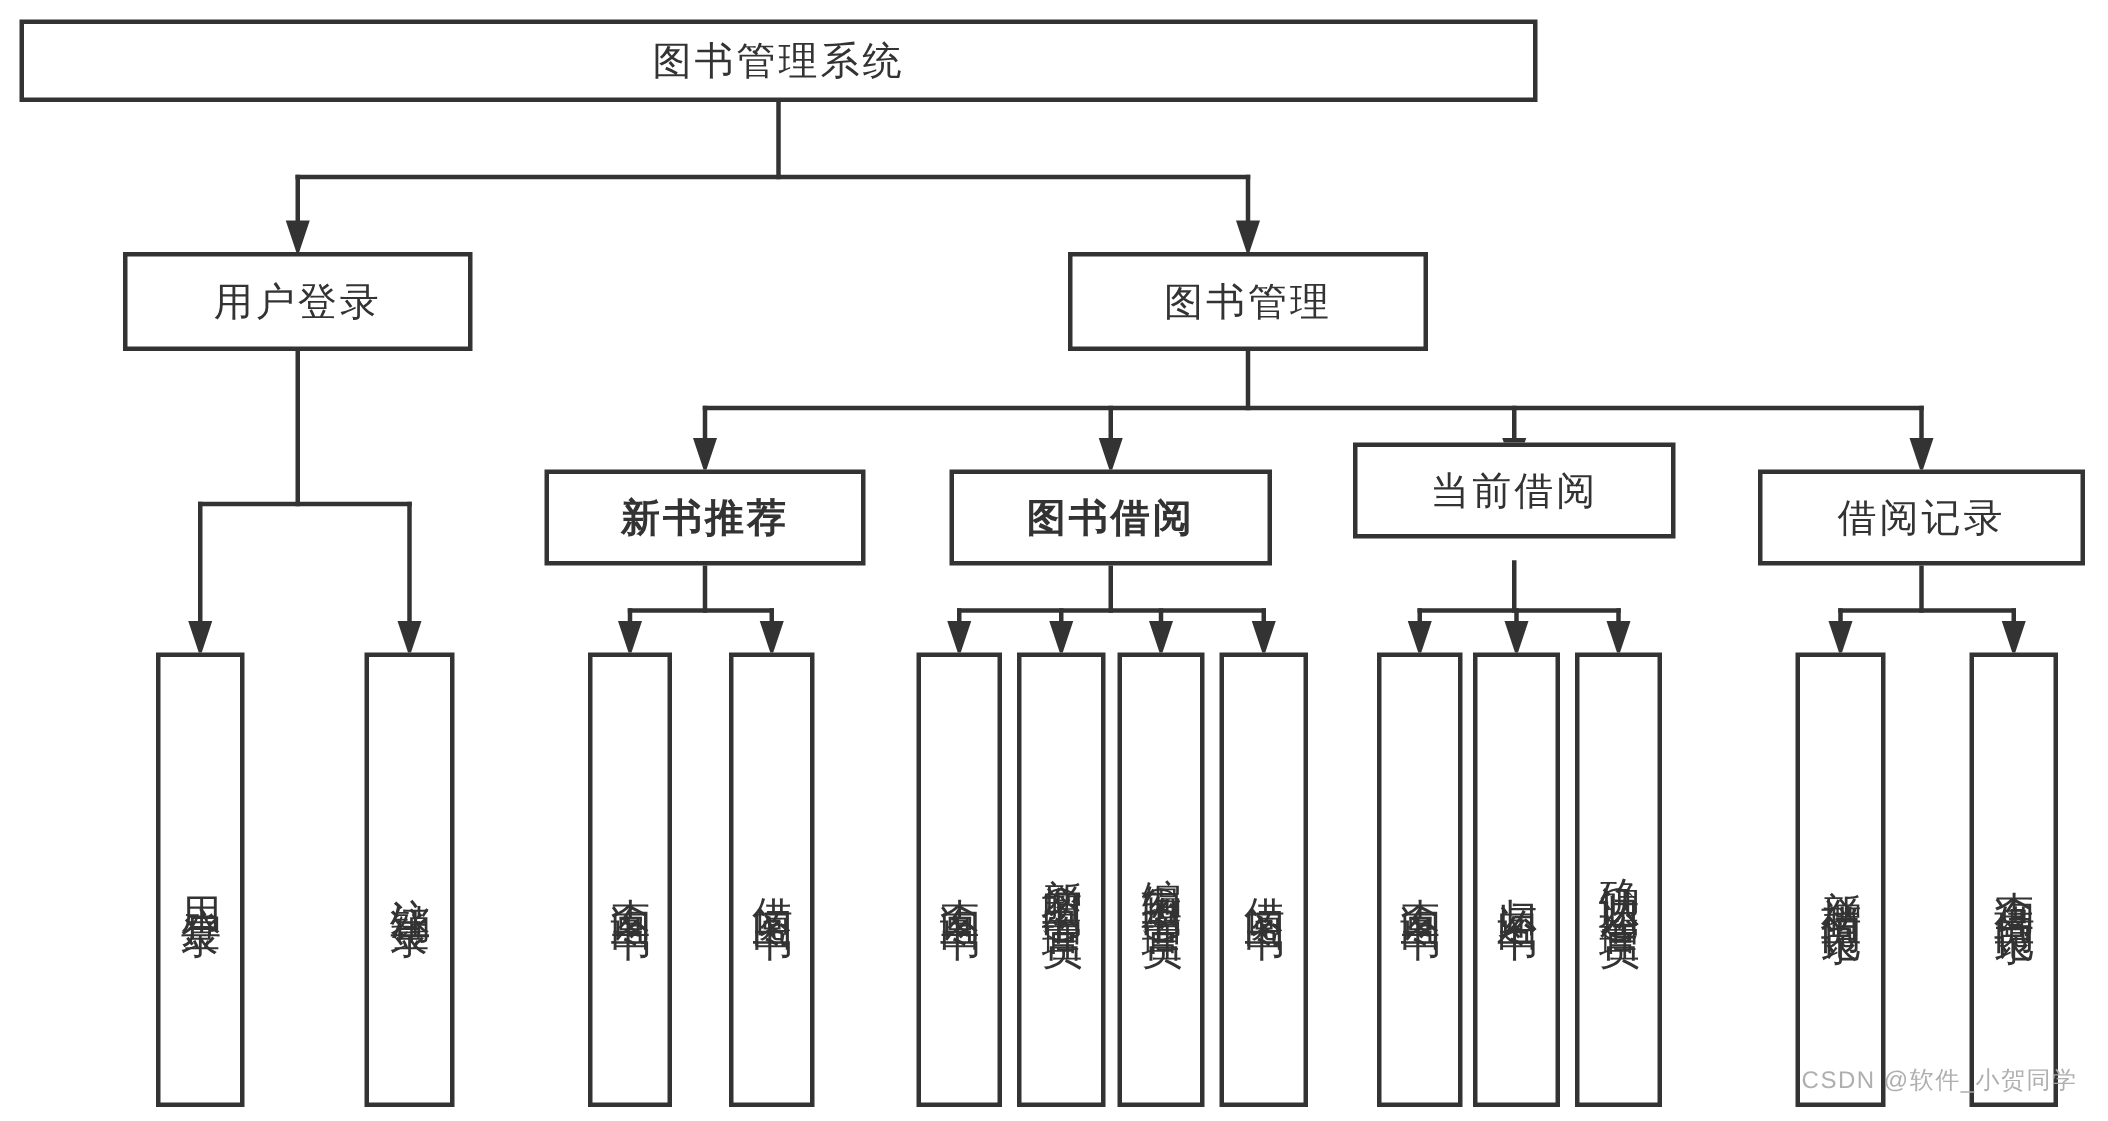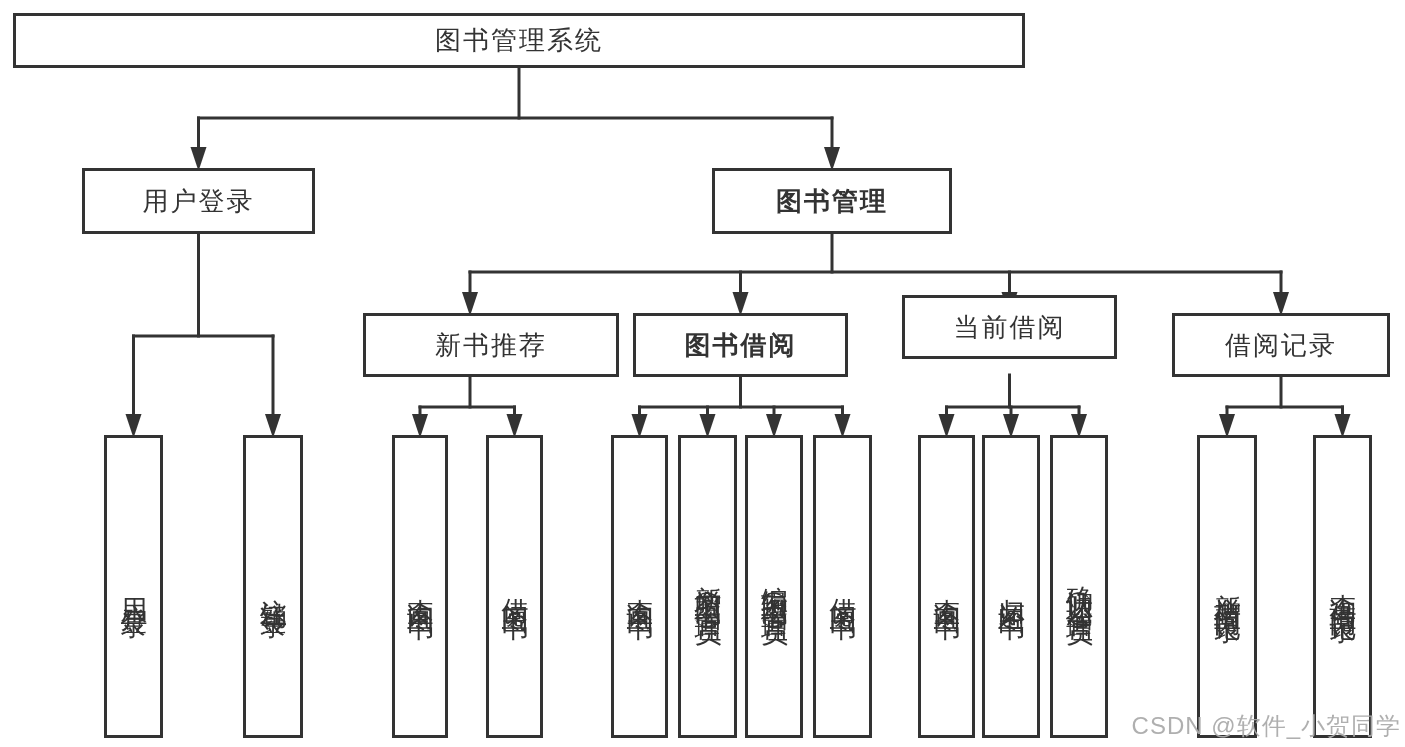--- a/index.html
+++ b/index.html
@@ -41,24 +41,24 @@
   #nodes .node.vertical .node-label {
     writing-mode: vertical-rl;
     text-orientation: mixed;
     font-size: 27px;
     letter-spacing: 5px;
     line-height: 1;
     white-space: normal;
   }
   .watermark {
     position: absolute;
-    right: 4px;
+    right: 20px;
     top: 710px;
     z-index: 3;
-    font-size: 24px;
+    font-size: 16px;
     color: rgba(171, 171, 171, 0.95);
     white-space: nowrap;
     letter-spacing: 1px;
     margin-left: 29px;
   }
 </style>
 </head>
 <body>
 
 <div class="canvas">
@@ -116,24 +116,24 @@
       <line x1="1342.5" y1="407" x2="1342.5" y2="417" stroke="#333333" stroke-width="3" stroke-linecap="square"></line>
       <polygon points="1334.5,414 1350.5,414 1342.5,438" fill="#333333"></polygon>
     </svg>
   <div id="nodes">
       <div class="node" style="left: 13px; top: 13px; width: 1012px; height: 55px; align-items: center;">
         <span class="node-label">图书管理系统</span>
       </div>
       <div class="node" style="left: 82px; top: 168px; width: 233px; height: 66px;">
         <span class="node-label">用户登录</span>
       </div>
-      <div class="node" style="left: 712px; top: 168px; width: 240px; height: 66px; font-weight: bold;">
+      <div class="node" style="left: 712px; top: 168px; width: 240px; height: 66px;">
         <span class="node-label">图书管理</span>
       </div>
-      <div class="node" style="left: 363px; top: 313px; width: 256px; height: 64px;">
+      <div class="node" style="left: 363px; top: 313px; width: 214px; height: 64px; font-weight: bold;">
         <span class="node-label">新书推荐</span>
       </div>
       <div class="node" style="left: 633px; top: 313px; width: 215px; height: 64px; font-weight: bold;">
         <span class="node-label">图书借阅</span>
       </div>
       <div class="node" style="left: 902px; top: 295px; width: 215px; height: 64px;">
         <span class="node-label">当前借阅</span>
       </div>
       <div class="node" style="left: 1172px; top: 313px; width: 218px; height: 64px;">
         <span class="node-label">借阅记录</span>

